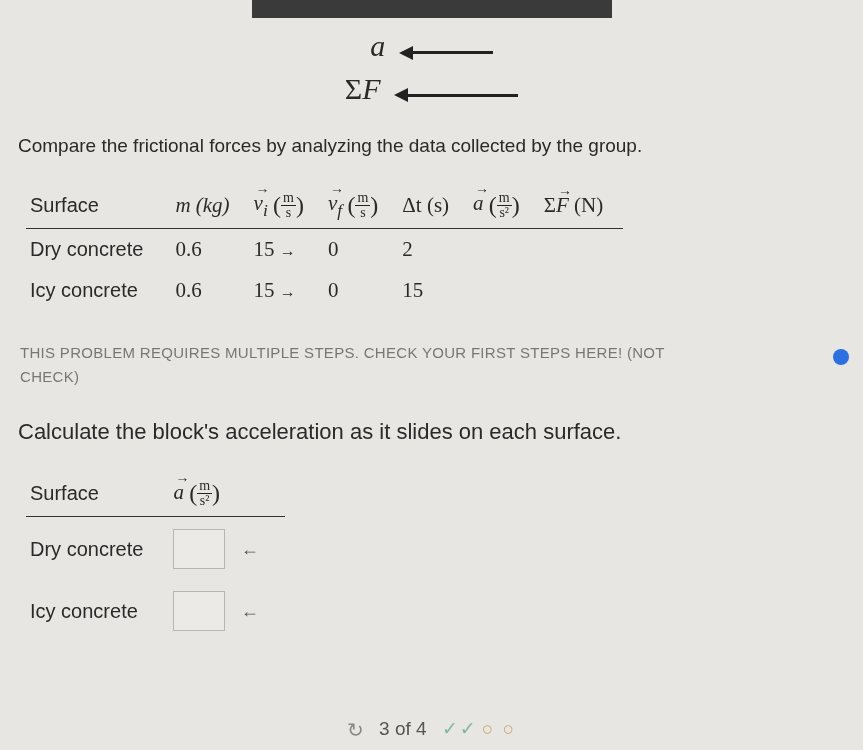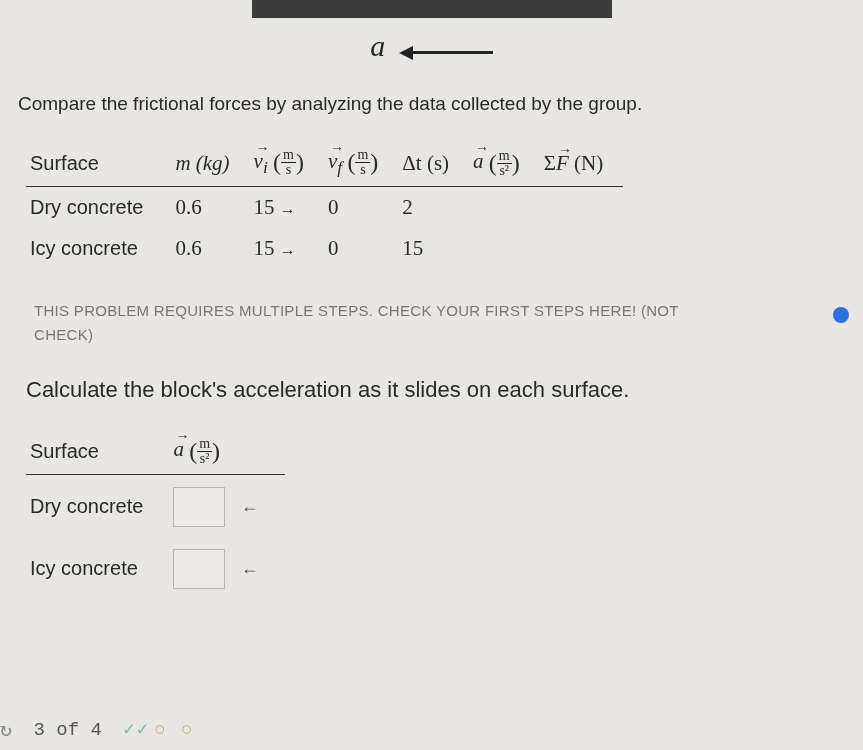--- a/index.html
+++ b/index.html
@@ -98,36 +98,36 @@
   .frac .den { display: block; padding: 0 2px; }
   .paren { font-size: 24px; vertical-align: middle; }
   .italic { font-style: italic; }
   .sigma { font-style: normal; }
   .hint {
     font-family: Arial, Helvetica, sans-serif;
     font-size: 15px;
     color: #7a7672;
     letter-spacing: 0.3px;
     line-height: 1.6;
-    margin: 6px 0 30px 16px;
+    margin: 6px 0 30px 2px;
     position: relative;
   }
   .hint .dot {
     position: absolute;
     right: -4px;
     top: 8px;
     width: 16px;
     height: 16px;
     border-radius: 50%;
     background: #2b6fe0;
   }
   .subprompt {
     font-family: Arial, Helvetica, sans-serif;
     font-size: 22px;
-    margin: 8px 0 28px 8px;
+    margin: 8px 0 28px 0;
   }
   .answer-table {
     border-collapse: collapse;
     font-family: 'Times New Roman', serif;
     font-size: 21px;
     margin-left: 8px;
   }
   .answer-table th {
     font-weight: normal;
     padding: 6px 26px 8px 4px;
@@ -153,22 +153,22 @@
   .small-arrow {
     font-size: 18px;
     color: #555;
     margin-left: 10px;
     vertical-align: middle;
   }
   .footer {
     position: absolute;
     left: 0; right: 0;
     bottom: 8px;
-    text-align: left;
-    font-family: Liberation Mono, monospace;
+    text-align: center;
+    font-family: Liberation Sans, sans-serif;
     font-size: 19px;
     color: #555;
   }
   .footer .refresh {
     display: inline-block;
     margin-right: 10px;
     color: #888;
     font-size: 20px;
     vertical-align: middle;
   }
@@ -181,20 +181,26 @@
 
 <div class="top-image"></div>
 
 <div class="diagram">
   <div>
     <span class="italic">a</span>
     <span class="arrow">
       <span class="arrow-head"></span><span class="arrow-line" style="width:80px"></span>
     </span>
   </div>
+  <div>
+    <span><span class="sigma">Σ</span><span class="italic">F</span></span>
+    <span class="arrow">
+      <span class="arrow-head"></span><span class="arrow-line" style="width:110px"></span>
+    </span>
+  </div>
 </div>
 
 <p class="prompt-text">Compare the frictional forces by analyzing the data collected by the group.</p>
 
 <table class="data-table">
   <thead>
     <tr>
       <th>Surface</th>
       <th><span class="italic">m (kg)</span></th>
       <th>

